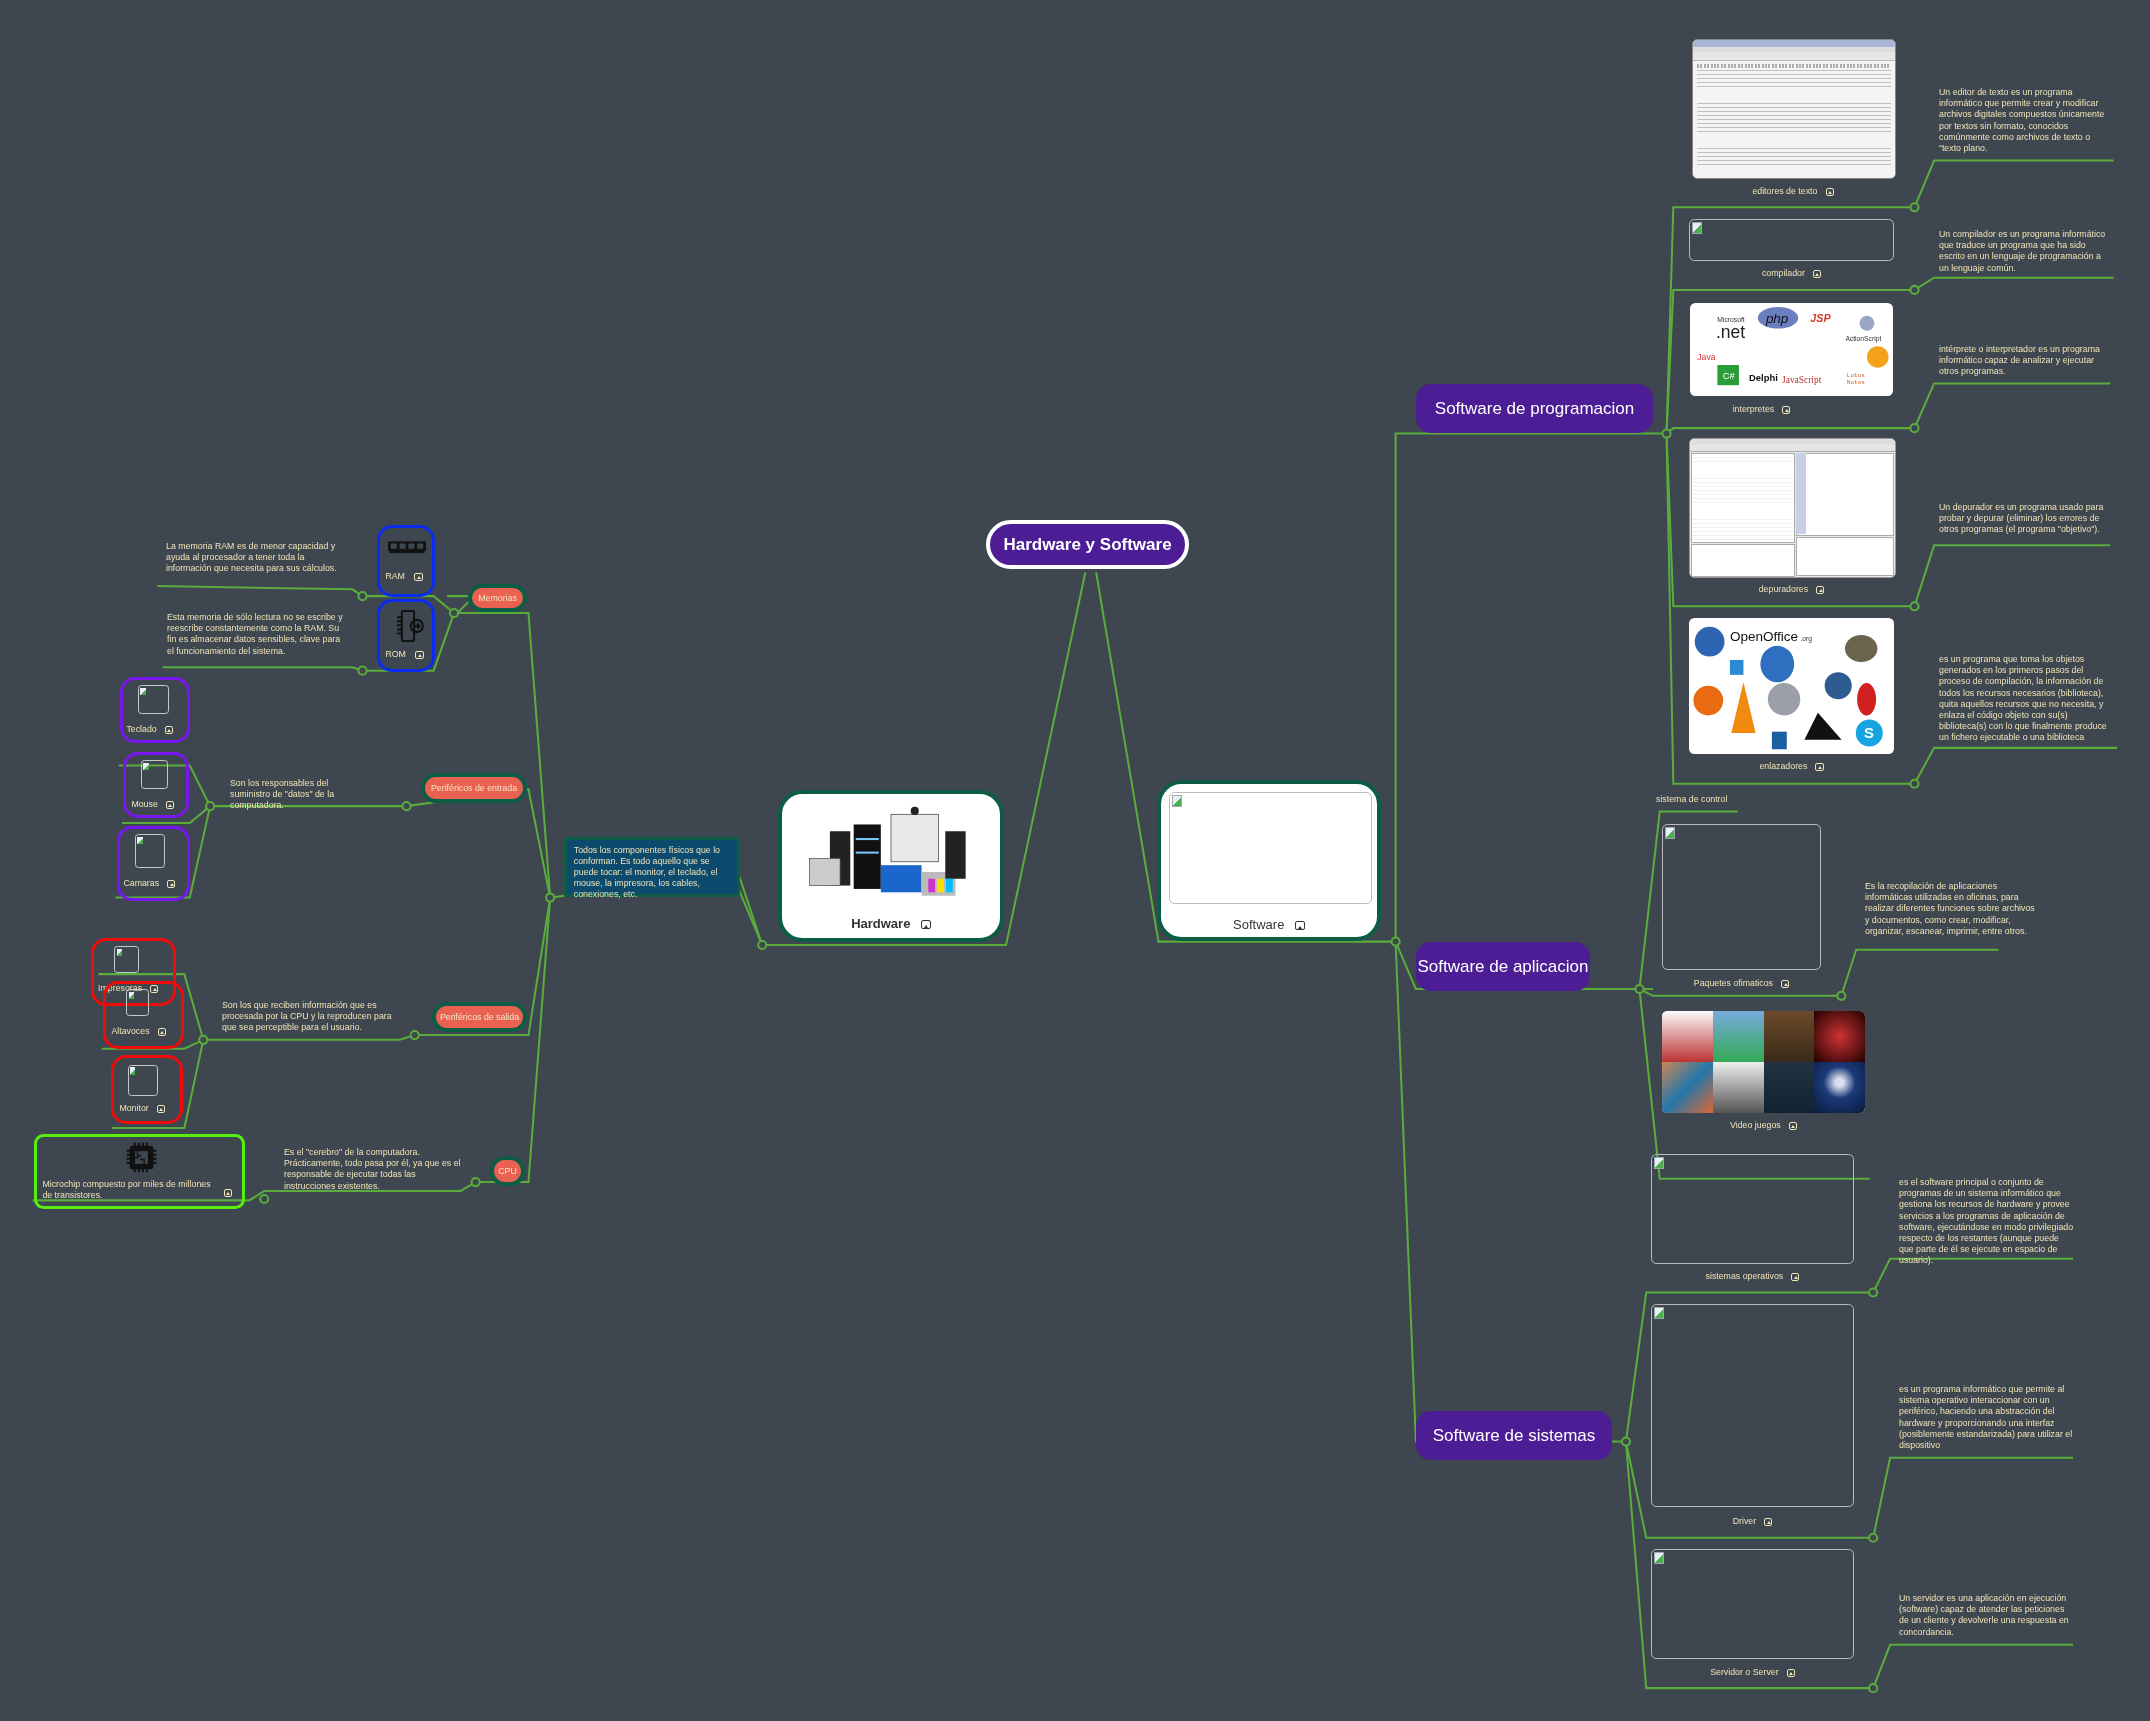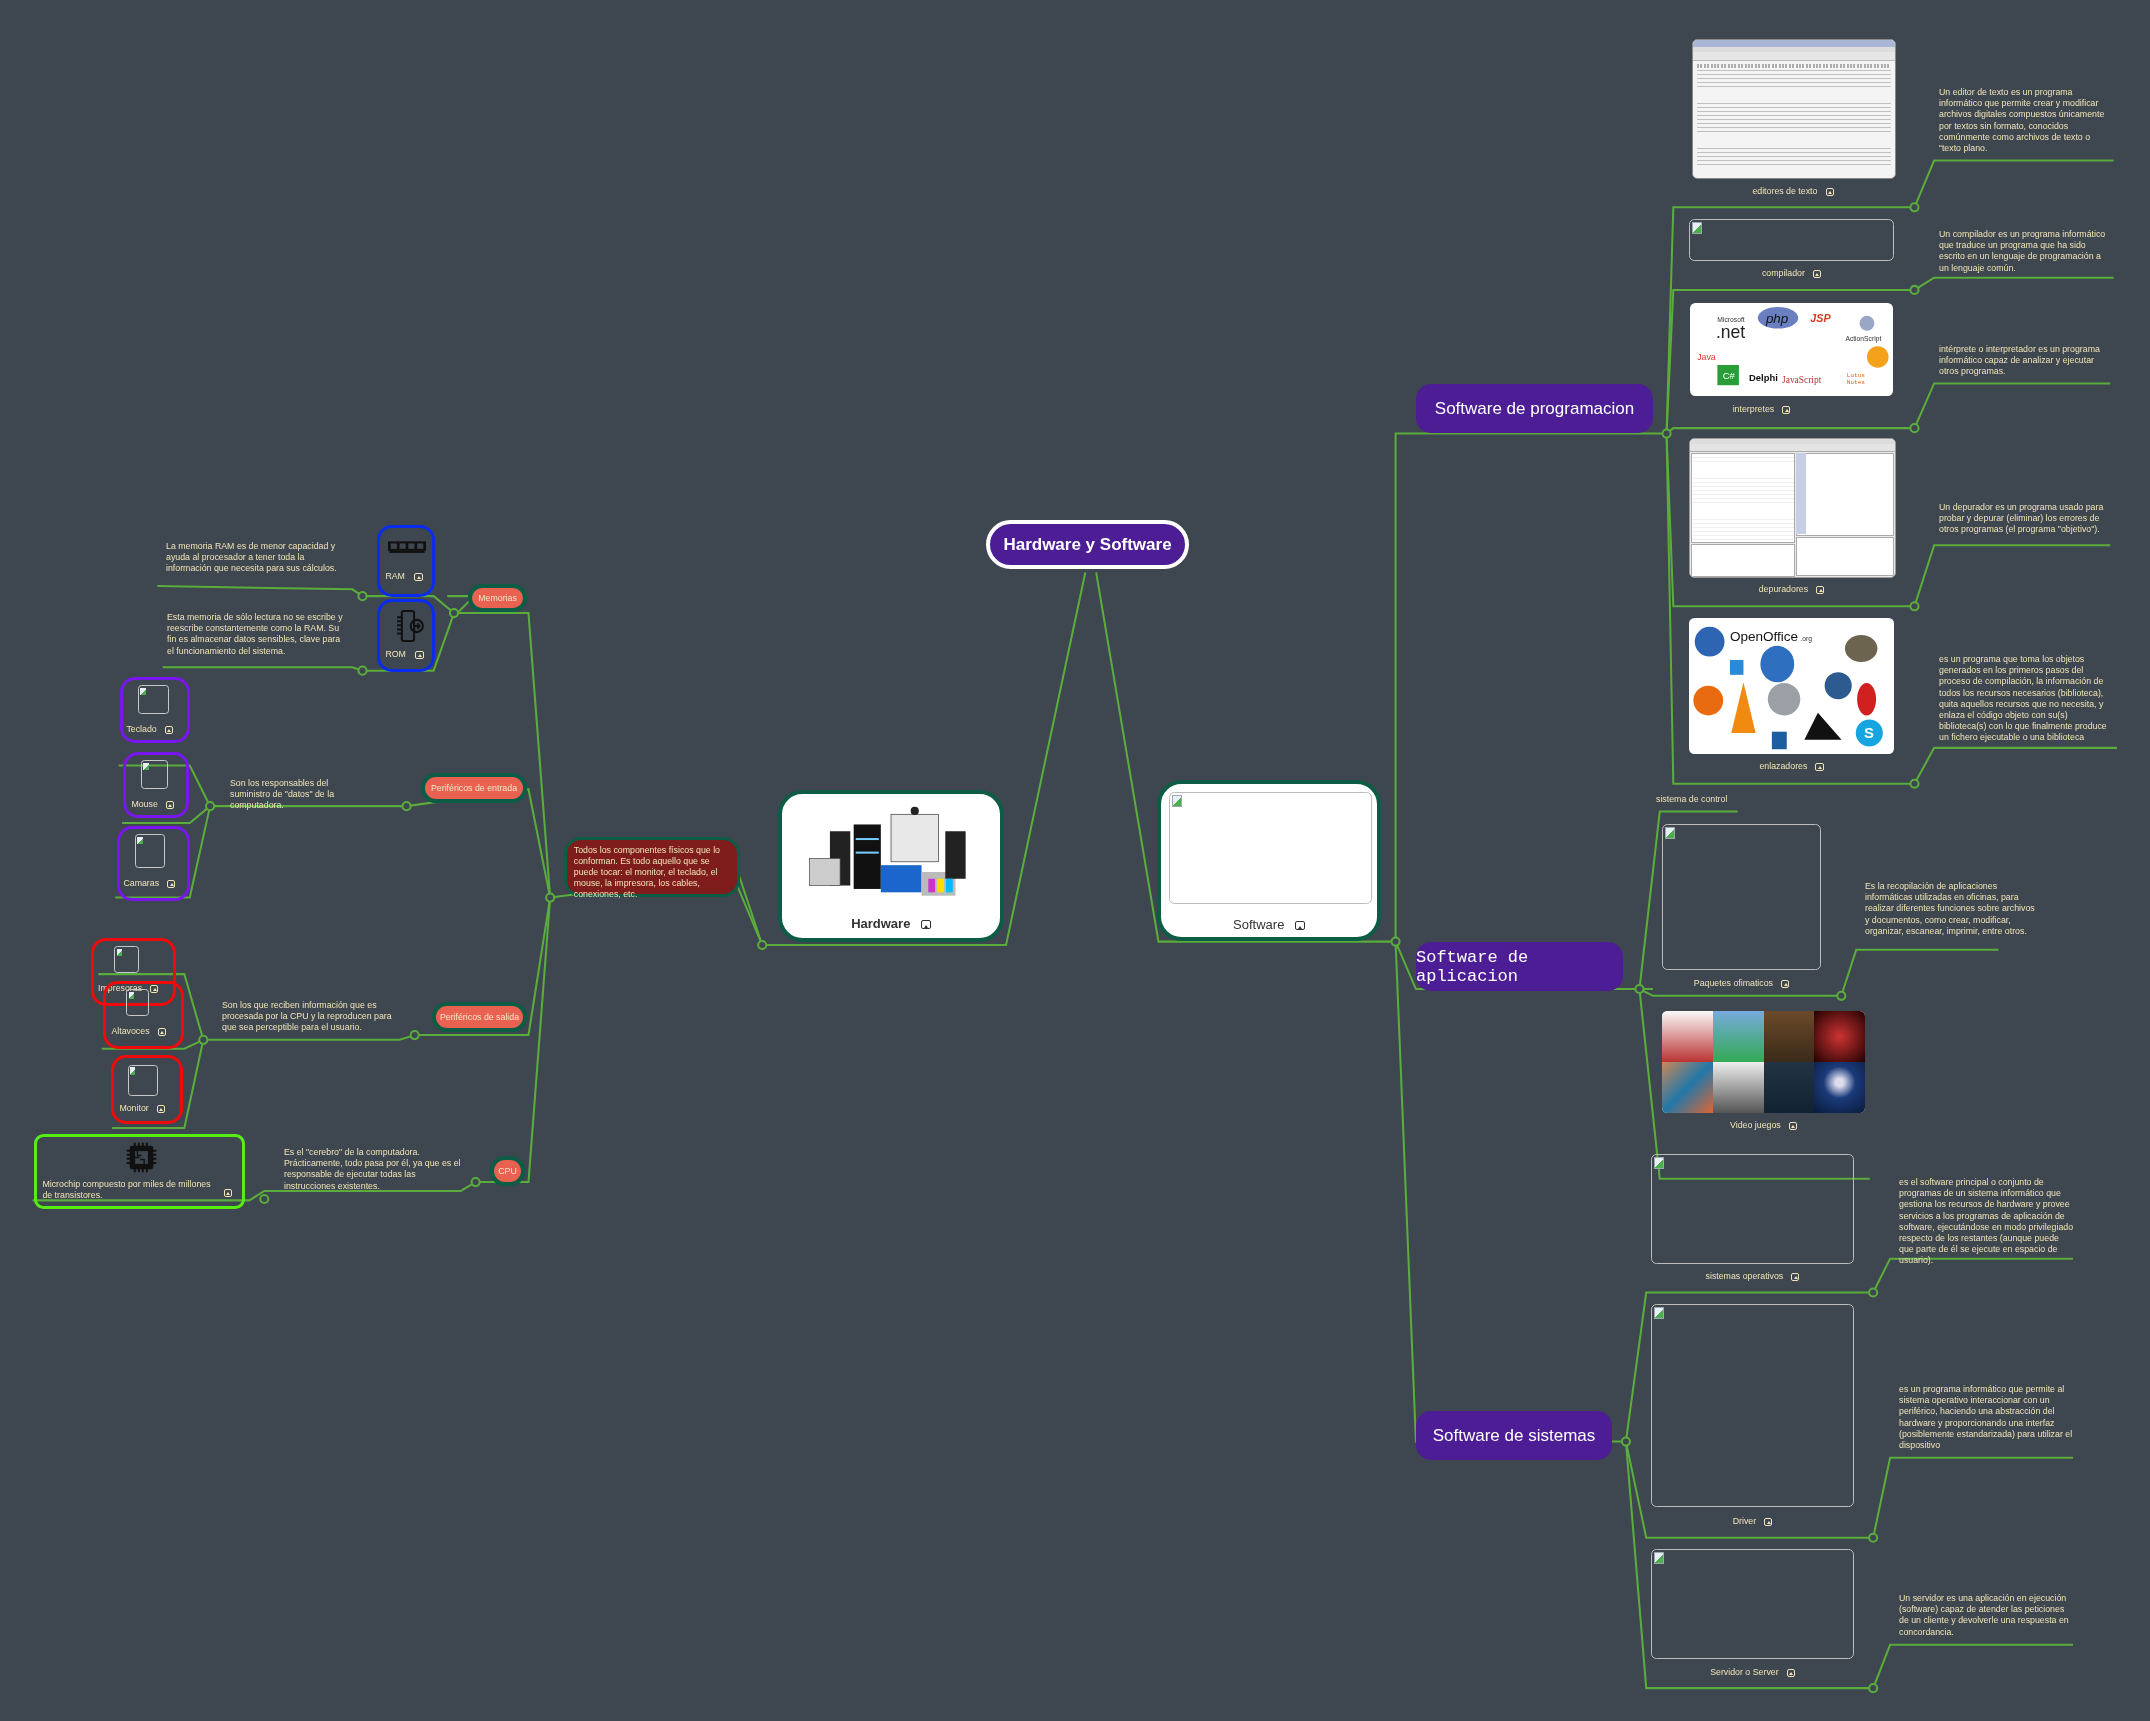--- a/index.html
+++ b/index.html
@@ -13,21 +13,21 @@
   .picon{display:inline-block;width:9.5px;height:9.5px;border:1.4px solid currentColor;border-radius:2px;vertical-align:middle;margin-left:11px;position:relative;box-sizing:border-box;}
   .picon::after{content:"";position:absolute;left:1.4px;bottom:0.7px;width:0;height:0;border-left:2.7px solid transparent;border-right:2.7px solid transparent;border-bottom:3.4px solid currentColor;}
   .teal{background:#4c1d95;color:#fff;border-radius:15px;font-size:17px;display:flex;align-items:center;justify-content:center;box-sizing:border-box;}
   .note{color:#f0e4b8;font-size:8.8px;line-height:11.2px;}
   .label{color:#f0e4b8;font-size:8.8px;text-align:center;}
   .shot{background:#fff;border-radius:5.4px;overflow:hidden;}
   .broken{border:0.7px solid #bcbcbc;border-radius:5.4px;box-sizing:border-box;}
   .broken::before{content:"";position:absolute;left:2px;top:2px;width:7.5px;height:9.5px;background:linear-gradient(135deg,#e8eef7 55%,#4cae4c 55%);border:0.7px solid #9aa;}
   .red-pill{background:#e96150;color:#f5e6c8;border-radius:13.5px;font-size:8.8px;display:flex;align-items:center;justify-content:center;box-shadow:0 0 0 4.1px #0d5c45;}
   .outlined{border-radius:15px;box-sizing:border-box;border-width:3.4px;border-style:solid;}
-  .hwdesc{background:#7f1d1d;border:3.4px solid #0d5c45;border-radius:17px;box-sizing:border-box;color:#f0e4b8;font-size:8.8px;line-height:11px;padding:5.4px 6.8px;}
+  .hwdesc{background:#0c4a6e;border:3.4px solid #0d5c45;border-radius:2px;box-sizing:border-box;color:#f0e4b8;font-size:8.8px;line-height:11px;padding:5.4px 6.8px;}
   .mini-img{position:absolute;border:0.7px solid #c8c8c8;border-radius:3.4px;box-sizing:border-box;}
   .mini-img::before{content:"";position:absolute;left:1.4px;top:1.4px;width:5.4px;height:7.5px;background:linear-gradient(135deg,#e8eef7 55%,#4cae4c 55%);}
 </style>
 </head>
 <body>
 
 <svg class="lines" viewBox="0 0 3175 2542">
   <g fill="none" stroke="#5aad3c" stroke-width="3">
 
     <polyline points="1602,845 1485,1395 1125,1395 1085,1300"></polyline>
@@ -211,21 +211,21 @@
         <path d="M16 2v6M22 2v6M28 2v6M34 2v6M16 40v6M22 40v6M28 40v6M34 40v6M4 14h6M4 20h6M4 26h6M4 32h6M42 14h6M42 20h6M42 26h6M42 32h6"></path>
       </svg>
   </div>
   <div class="abs note" style="left:5.4px;top:42px;width:176px;">Microchip compuesto por miles de millones de transistores.</div>
   <span class="picon abs" style="left:187px;top:49px;width:8.1px;height:8.1px;margin:0;color:#f0e4b8;"></span>
 </div>
 
 <div class="abs teal" style="left:1416px;top:384px;width:237px;height:49px;">
   <span>Software de programacion</span>
 </div>
-<div class="abs teal" style="left:1416px;top:942px;width:207px;height:49px;font-family:Liberation Mono, monospace;">
+<div class="abs teal" style="left:1416px;top:942px;width:174px;height:49px;">
   <span>Software de aplicacion</span>
 </div>
 <div class="abs teal" style="left:1416px;top:1394px;width:196px;height:49px;margin-top:17px;">
   <span>Software de sistemas</span>
 </div>
 
 <div class="abs shot" style="left:1692px;top:39px;width:202px;height:138px;background:#f4f4f4;border:0.7px solid #888;">
   <div style="height:6.8px;background:#aab6d6;"></div>
   <div style="height:5.4px;background:#ddd;"></div>
   <div style="height:8.1px;background:#e6e6e6;border-bottom:0.7px solid #bbb;"></div>

